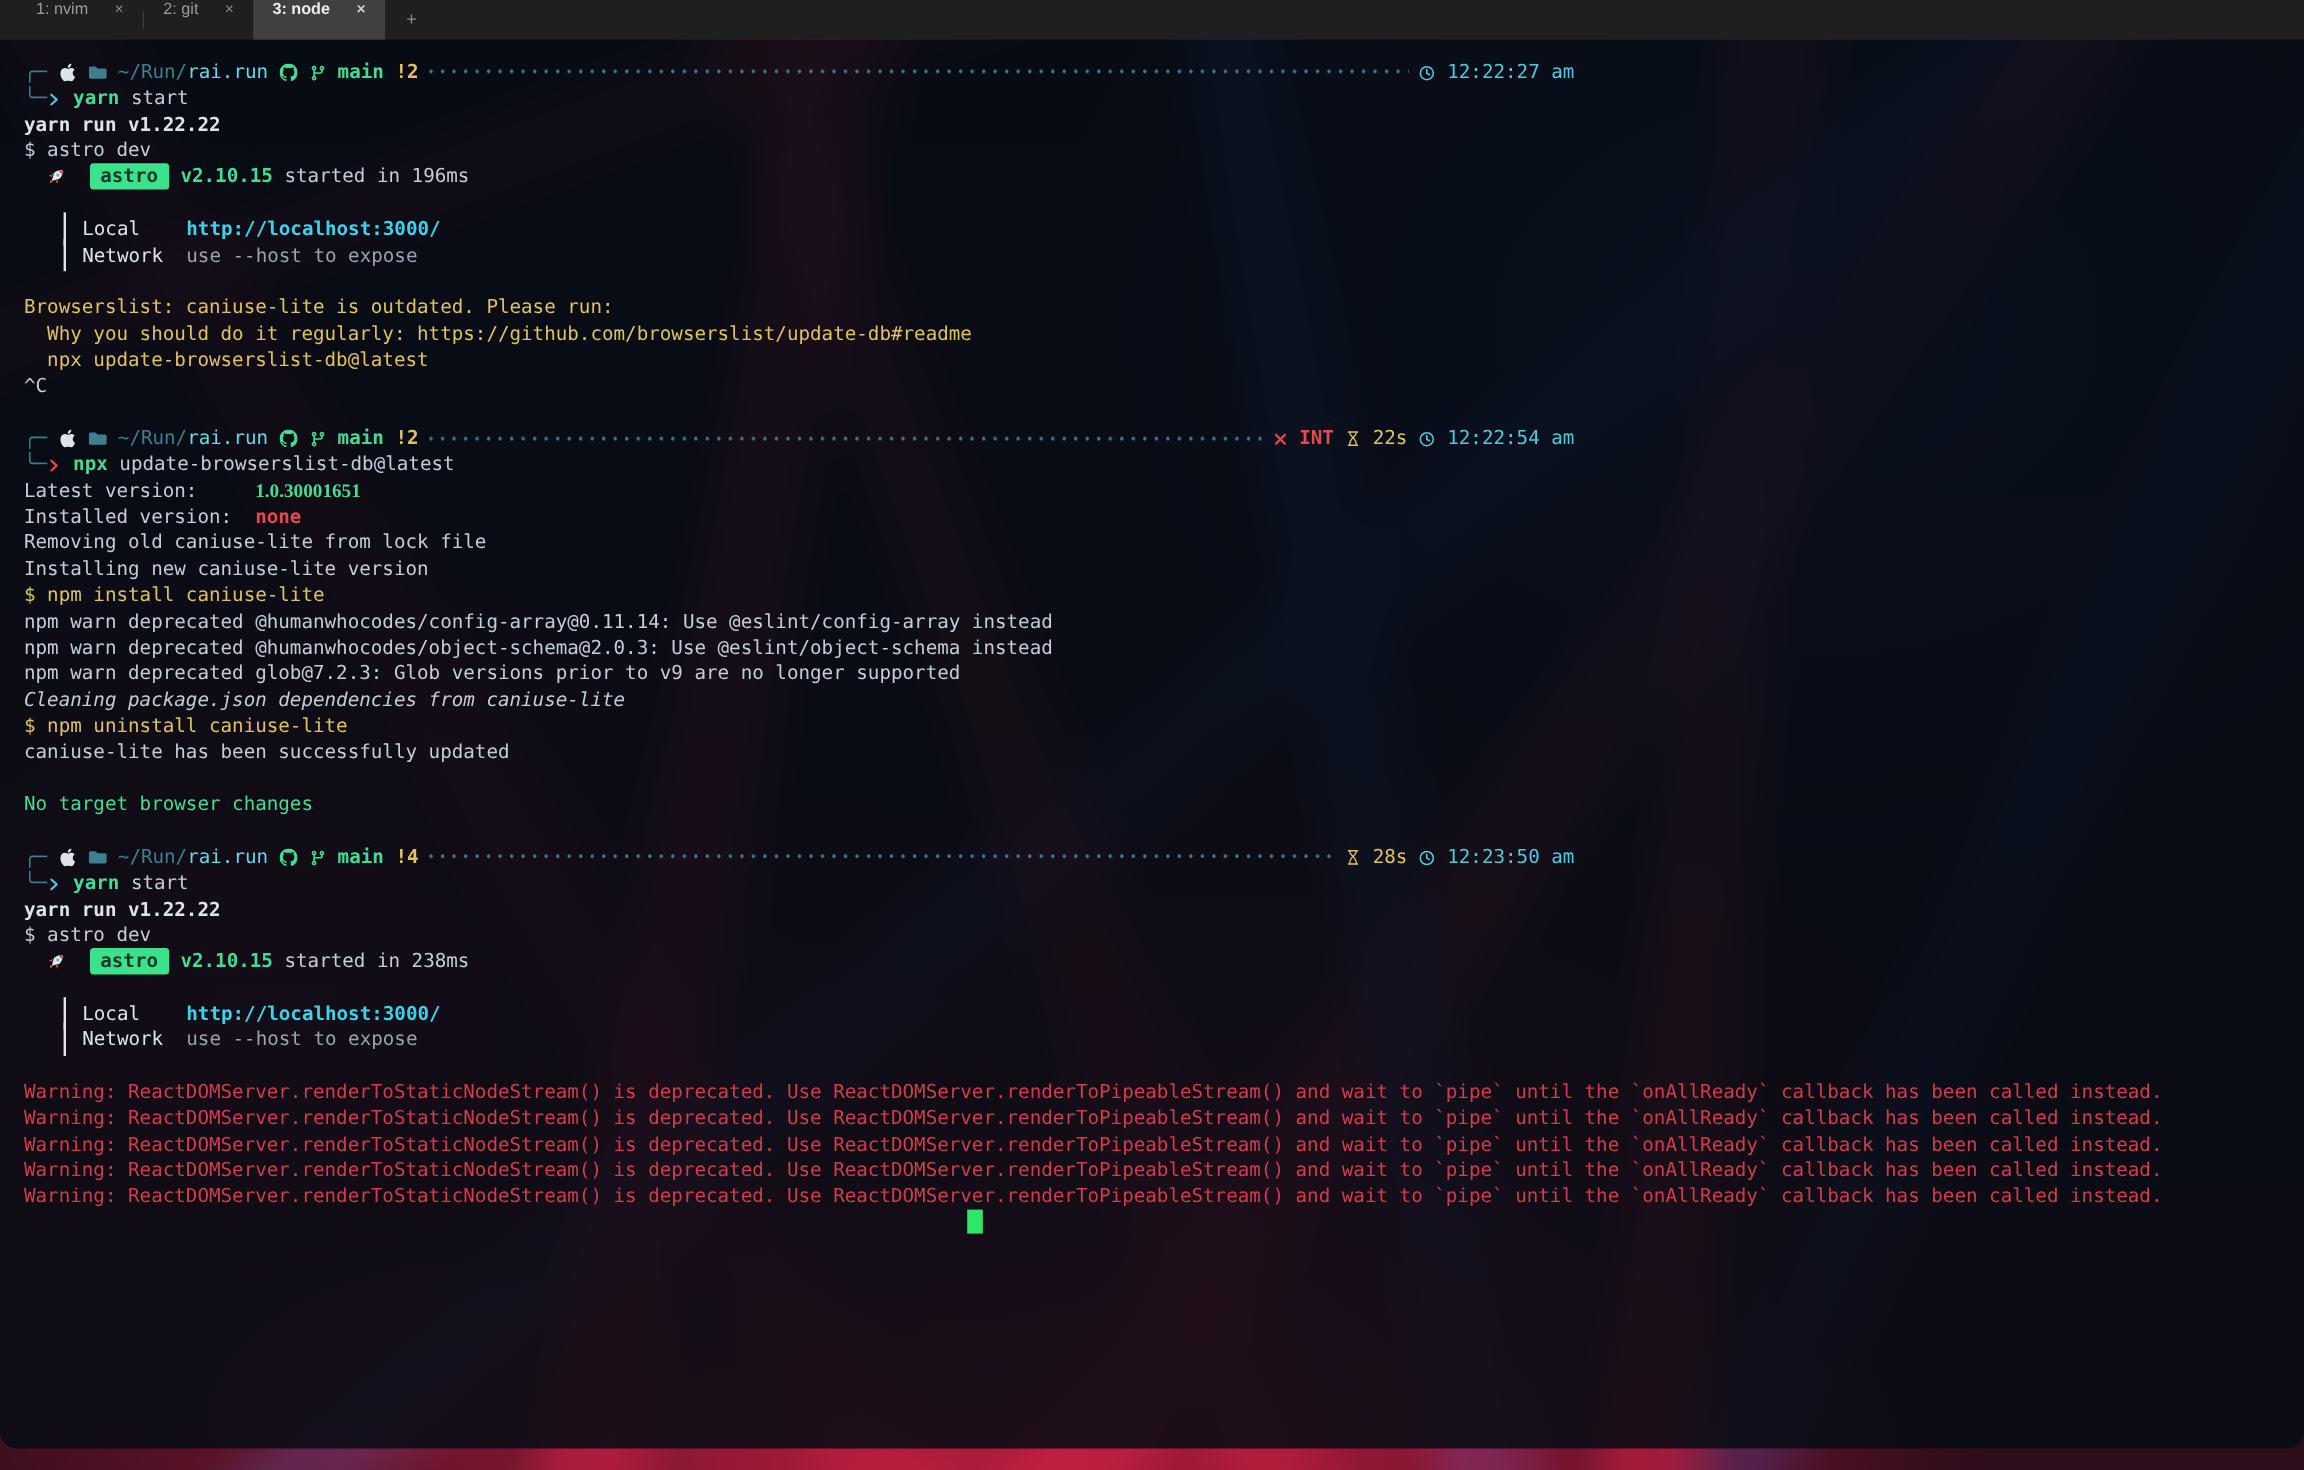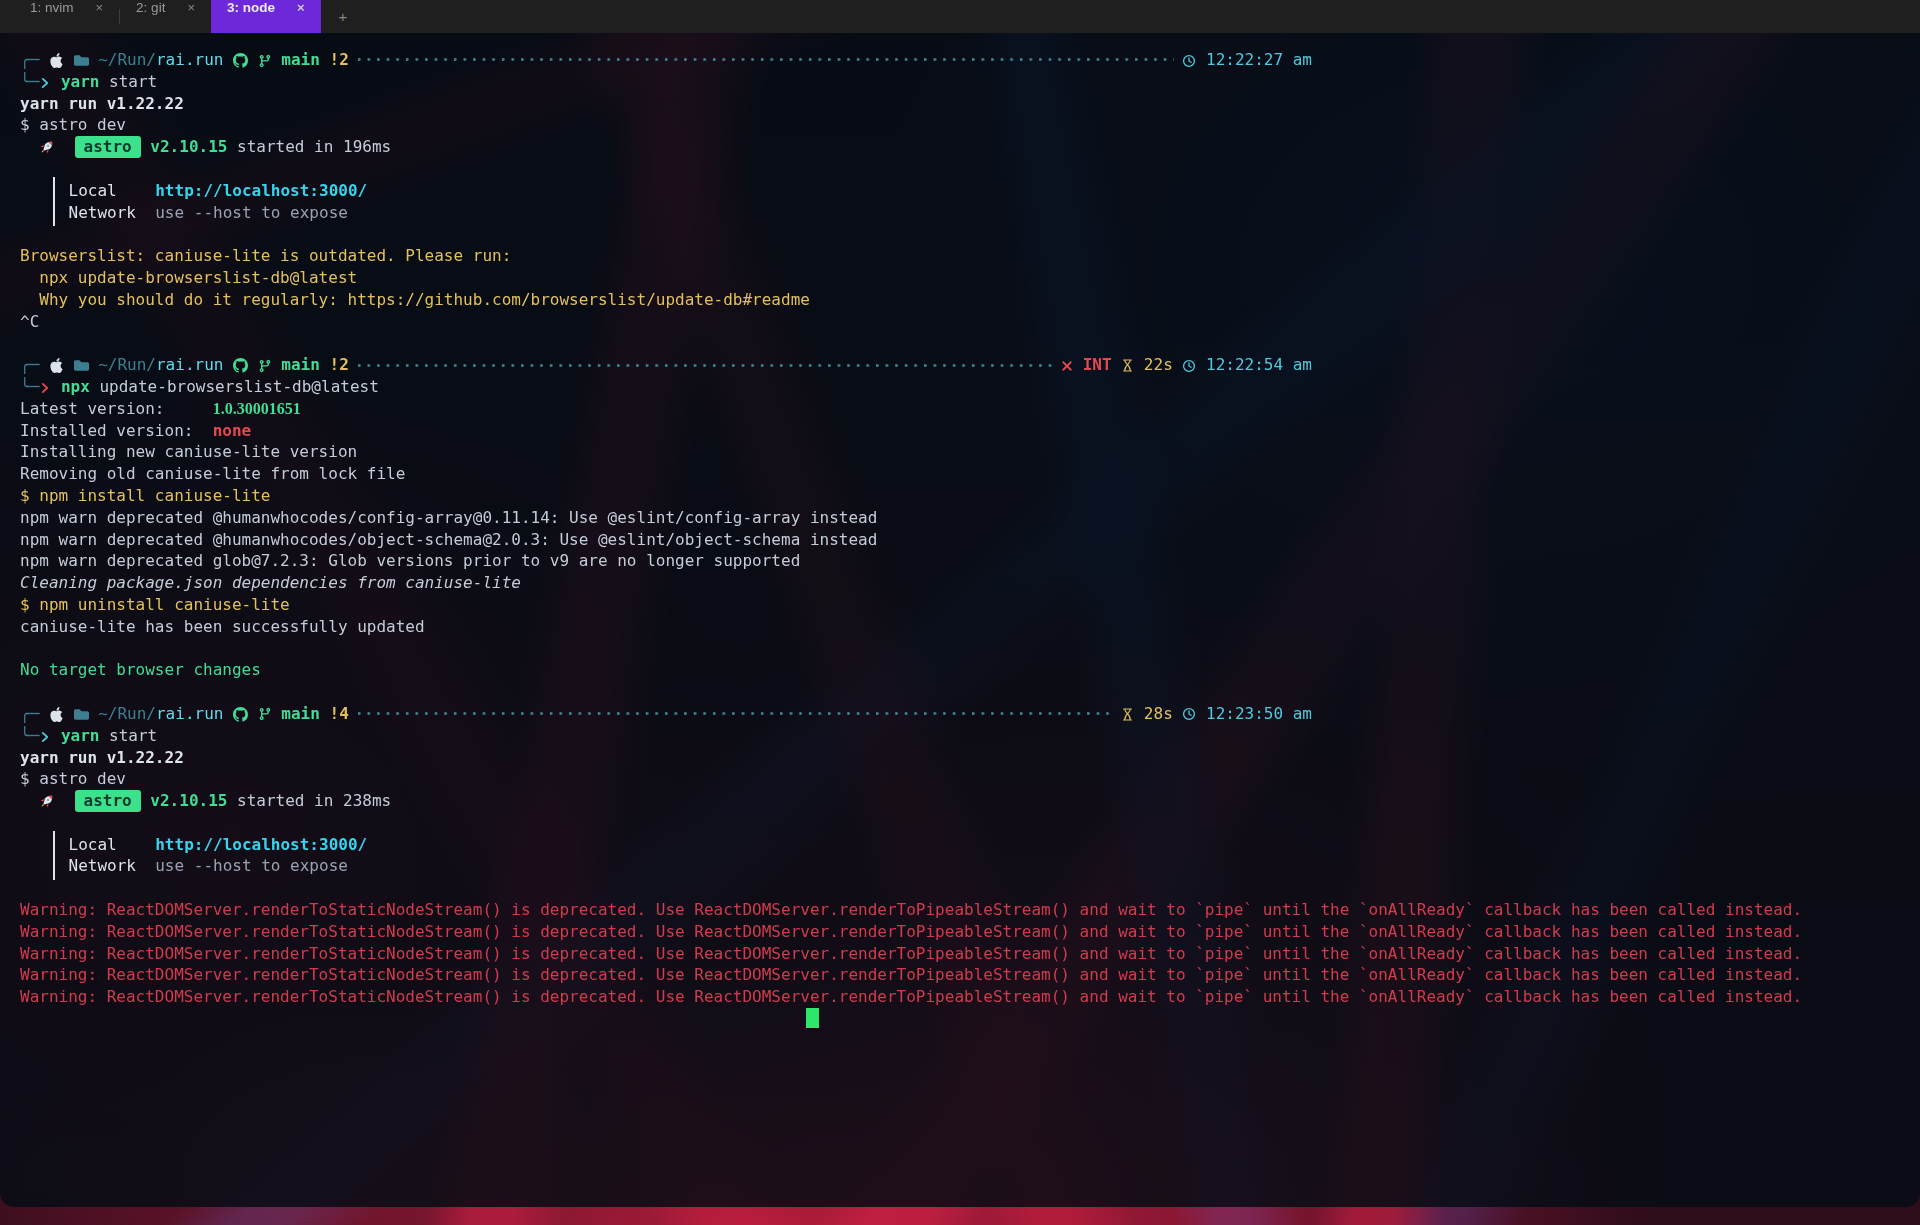--- a/index.html
+++ b/index.html
@@ -19,21 +19,21 @@
       linear-gradient(115deg, transparent 78%, rgba(35,65,150,.4) 80% 81.5%, transparent 84%),
       linear-gradient(60deg, transparent 25%, rgba(180,20,60,.38) 27% 28.5%, transparent 31%),
       linear-gradient(160deg, transparent 12%, rgba(190,25,65,.35) 14% 15.5%, transparent 18%),
       linear-gradient(180deg, #0d0912, #1c0a14 60%, #2e0d1c);}
   
   .tabbar{position:absolute;left:0;top:0;right:0;height:33px;background:#1f1f1f;display:flex;align-items:stretch;
     font-family:"Liberation Sans",sans-serif;font-size:13.5px;color:#9b9b9b;z-index:5;}
   .tab{display:flex;align-items:flex-start;gap:22px;padding:0 16px;cursor:default;}
   .tab:first-child{margin-left:14px;}
   .tab .x{color:#8a8a8a;font-size:13px;}
-  .tab.active{background:#6d28d9;color:#ececec;font-weight:700;}
+  .tab.active{background:#404040;color:#ececec;font-weight:700;}
   .tab.active .x{color:#cfcfcf;}
   .tsep{width:1px;background:#3d3d3d;margin:9px 0;}
   .plus{display:flex;align-items:center;padding:0 18px;font-size:15px;color:#8a8a8a;}
   
   .shade{position:absolute;left:0;top:33px;right:0;bottom:18px;background:rgba(7,13,21,.87);
     border-bottom-left-radius:14px;border-bottom-right-radius:14px;}
   .term{position:absolute;left:0;top:33px;right:0;bottom:0;padding:16px 0 0 20px;
     font-family:"DejaVu Sans Mono",monospace;font-size:16px;line-height:21.8px;color:#c3ccd7;}
   .tline{height:21.8px;white-space:pre;}
   .prow{display:flex;align-items:center;}
@@ -95,22 +95,22 @@
             <path fill="#e5484d" d="M8 .8c1 .7 1.8 1.6 2.3 2.7H5.7C6.2 2.4 7 1.5 8 .8zM4.9 8.8L3 12l2.6-.9zM11.1 8.8L13 12l-2.6-.9z"></path>
             <circle cx="8" cy="6.4" r="1.3" fill="#4cc3d9"></circle>
             <path fill="#f5a623" d="M7 13.6h2L8 15.8z"></path>
           </g>
         </svg></span><span>  </span><span class="badge" style="background: rgb(60, 225, 140); color: rgb(5, 56, 42);">astro</span><span> </span><span style="color: rgb(65, 221, 149); font-weight: 700;">v2.10.15</span><span style="color: rgb(195, 204, 215);"> started in 196ms</span></div>
     <div class="tline"></div>
     <div class="tline"><span>   </span><span class="vbar"></span><span style="color: rgb(221, 227, 234);"> Local    </span><span style="color: rgb(56, 212, 238); font-weight: 700;">http://localhost:3000/</span></div>
     <div class="tline"><span>   </span><span class="vbar"></span><span style="color: rgb(221, 227, 234);"> Network  </span><span style="color: rgb(151, 163, 176);">use --host to expose</span></div>
     <div class="tline"></div>
     <div class="tline"><span style="color: rgb(226, 192, 92);">Browserslist: caniuse-lite is outdated. Please run:</span></div>
+    <div class="tline"><span style="color: rgb(226, 192, 92);">  Why you should do it regularly: </span><span style="color: rgb(226, 192, 92);">https://github.com/browserslist/update-db#readme</span></div>
     <div class="tline"><span style="color: rgb(226, 192, 92);">  npx update-browserslist-db@latest</span></div>
-    <div class="tline"><span style="color: rgb(226, 192, 92);">  Why you should do it regularly: </span><span style="color: rgb(226, 192, 92);">https://github.com/browserslist/update-db#readme</span></div>
     <div class="tline"><span style="color: rgb(195, 204, 215);">^C</span></div>
     <div class="tline"></div>
     <div class="tline prow" style="width: 1292px;"><span style="color: rgb(61, 127, 145);">╭─ </span><span class="icon" style="color: rgb(221, 227, 234);"><svg width="15" height="15" viewBox="0 0 24 24">
           <path fill="currentColor" d="M12.152 6.896c-.948 0-2.415-1.078-3.96-1.04-2.04.027-3.91 1.183-4.961 3.014-2.117 3.675-.546 9.103 1.519 12.09 1.013 1.454 2.208 3.09 3.792 3.039 1.52-.065 2.09-.987 3.935-.987 1.831 0 2.35.987 3.96.948 1.637-.026 2.676-1.48 3.676-2.948 1.156-1.688 1.636-3.325 1.662-3.415-.039-.013-3.182-1.221-3.22-4.857-.026-3.04 2.48-4.494 2.597-4.559-1.429-2.09-3.623-2.324-4.39-2.376-2-.156-3.675 1.09-4.61 1.09zM15.53 3.83c.843-1.012 1.4-2.427 1.245-3.83-1.207.052-2.662.805-3.532 1.818-.78.896-1.454 2.338-1.273 3.714 1.338.104 2.715-.688 3.559-1.701"></path>
         </svg></span><span> </span><span class="icon" style="color: rgb(61, 127, 145);"><svg width="15" height="15" viewBox="0 0 16 16">
           <path fill="currentColor" d="M1.75 2.5h4.2l1.9 1.9h6.4c.97 0 1.75.78 1.75 1.75v5.6c0 .97-.78 1.75-1.75 1.75H1.75C.78 13.5 0 12.72 0 11.75v-7.5C0 3.28.78 2.5 1.75 2.5z"></path>
         </svg></span><span> </span><span style="color: rgb(61, 127, 145);">~/Run/</span><span style="color: rgb(95, 219, 233);">rai.run</span><span> </span><span class="icon" style="color: rgb(65, 221, 149);"><svg width="15" height="15" viewBox="0 0 16 16">
           <path fill="currentColor" d="M8 0C3.58 0 0 3.58 0 8c0 3.54 2.29 6.53 5.47 7.59.4.07.55-.17.55-.38 0-.19-.01-.82-.01-1.49-2.01.37-2.53-.49-2.69-.94-.09-.23-.48-.94-.82-1.13-.28-.15-.68-.52-.01-.53.63-.01 1.08.58 1.23.82.72 1.21 1.87.87 2.33.66.07-.52.28-.87.51-1.07-1.78-.2-3.64-.89-3.64-3.95 0-.87.31-1.59.82-2.15-.08-.2-.36-1.02.08-2.12 0 0 .67-.21 2.2.82.64-.18 1.32-.27 2-.27s1.36.09 2 .27c1.53-1.04 2.2-.82 2.2-.82.44 1.1.16 1.92.08 2.12.51.56.82 1.27.82 2.15 0 3.07-1.87 3.75-3.65 3.95.29.25.54.73.54 1.48 0 1.07-.01 1.93-.01 2.2 0 .21.15.46.55.38A8.01 8.01 0 0 0 16 8c0-4.42-3.58-8-8-8z"></path>
         </svg></span><span> </span><span class="icon" style="color: rgb(65, 221, 149);"><svg width="14" height="14" viewBox="0 0 16 16">
           <path fill="currentColor" d="M9.5 3.25a2.25 2.25 0 1 1 3 2.122V6A2.5 2.5 0 0 1 10 8.5H6a1 1 0 0 0-1 1v1.128a2.251 2.251 0 1 1-1.5 0V5.372a2.25 2.25 0 1 1 1.5 0v1.836A2.493 2.493 0 0 1 6 7h4a1 1 0 0 0 1-1v-.628A2.25 2.25 0 0 1 9.5 3.25zm-6 0a.75.75 0 1 0 1.5 0 .75.75 0 0 0-1.5 0zm8.25-.75a.75.75 0 1 0 0 1.5.75.75 0 0 0 0-1.5zM4.25 12a.75.75 0 1 0 0 1.5.75.75 0 0 0 0-1.5z"></path>
@@ -120,22 +120,22 @@
           <path d="M3.2 1.2h9.6M3.2 14.8h9.6M4.6 1.6c0 5 6.8 4.8 6.8 13M11.4 1.6c0 5-6.8 4.8-6.8 13" stroke="currentColor" stroke-width="1.4" stroke-linecap="round"></path>
         </svg></span><span style="color: rgb(226, 192, 92);"> 22s </span><span class="icon" style="color: rgb(79, 200, 220);"><svg width="14" height="14" viewBox="0 0 16 16" fill="none">
           <circle cx="8" cy="8" r="6.2" stroke="currentColor" stroke-width="1.5"></circle>
           <path d="M8 4.6V8l2.4 1.5" stroke="currentColor" stroke-width="1.5" stroke-linecap="round"></path>
         </svg></span><span style="color: rgb(79, 200, 220);"> 12:22:54 am</span></div>
     <div class="tline"><span style="color: rgb(61, 127, 145);">╰─</span><span class="icon" style="color: rgb(229, 72, 77);"><svg width="12" height="14" viewBox="0 0 16 16" fill="none">
           <path d="M5 2.6L11 8l-6 5.4" stroke="currentColor" stroke-width="2.4" stroke-linecap="round" stroke-linejoin="round"></path>
         </svg></span><span> </span><span style="color: rgb(65, 221, 149); font-weight: 700;">npx</span><span style="color: rgb(195, 204, 215);"> update-browserslist-db@latest</span></div>
     <div class="tline"><span style="color: rgb(195, 204, 215);">Latest version:     </span><span style="color: rgb(65, 221, 149); font-weight: 700; font-family: Liberation Serif, serif;">1.0.30001651</span></div>
     <div class="tline"><span style="color: rgb(195, 204, 215);">Installed version:  </span><span style="color: rgb(229, 72, 77); font-weight: 700;">none</span></div>
+    <div class="tline"><span style="color: rgb(195, 204, 215);">Removing old caniuse-lite from lock file</span></div>
     <div class="tline"><span style="color: rgb(195, 204, 215);">Installing new caniuse-lite version</span></div>
-    <div class="tline"><span style="color: rgb(195, 204, 215);">Removing old caniuse-lite from lock file</span></div>
     <div class="tline"><span style="color: rgb(226, 192, 92);">$ npm install caniuse-lite</span></div>
     <div class="tline"><span style="color: rgb(195, 204, 215);">npm warn deprecated @humanwhocodes/config-array@0.11.14: Use @eslint/config-array instead</span></div>
     <div class="tline"><span style="color: rgb(195, 204, 215);">npm warn deprecated @humanwhocodes/object-schema@2.0.3: Use @eslint/object-schema instead</span></div>
     <div class="tline"><span style="color: rgb(195, 204, 215);">npm warn deprecated glob@7.2.3: Glob versions prior to v9 are no longer supported</span></div>
     <div class="tline"><span style="color: rgb(195, 204, 215); font-style: italic;">Cleaning package.json dependencies from caniuse-lite</span></div>
     <div class="tline"><span style="color: rgb(226, 192, 92);">$ npm uninstall caniuse-lite</span></div>
     <div class="tline"><span style="color: rgb(195, 204, 215);">caniuse-lite has been successfully updated</span></div>
     <div class="tline"></div>
     <div class="tline"><span style="color: rgb(65, 221, 149);">No target browser changes</span></div>
     <div class="tline"></div>

